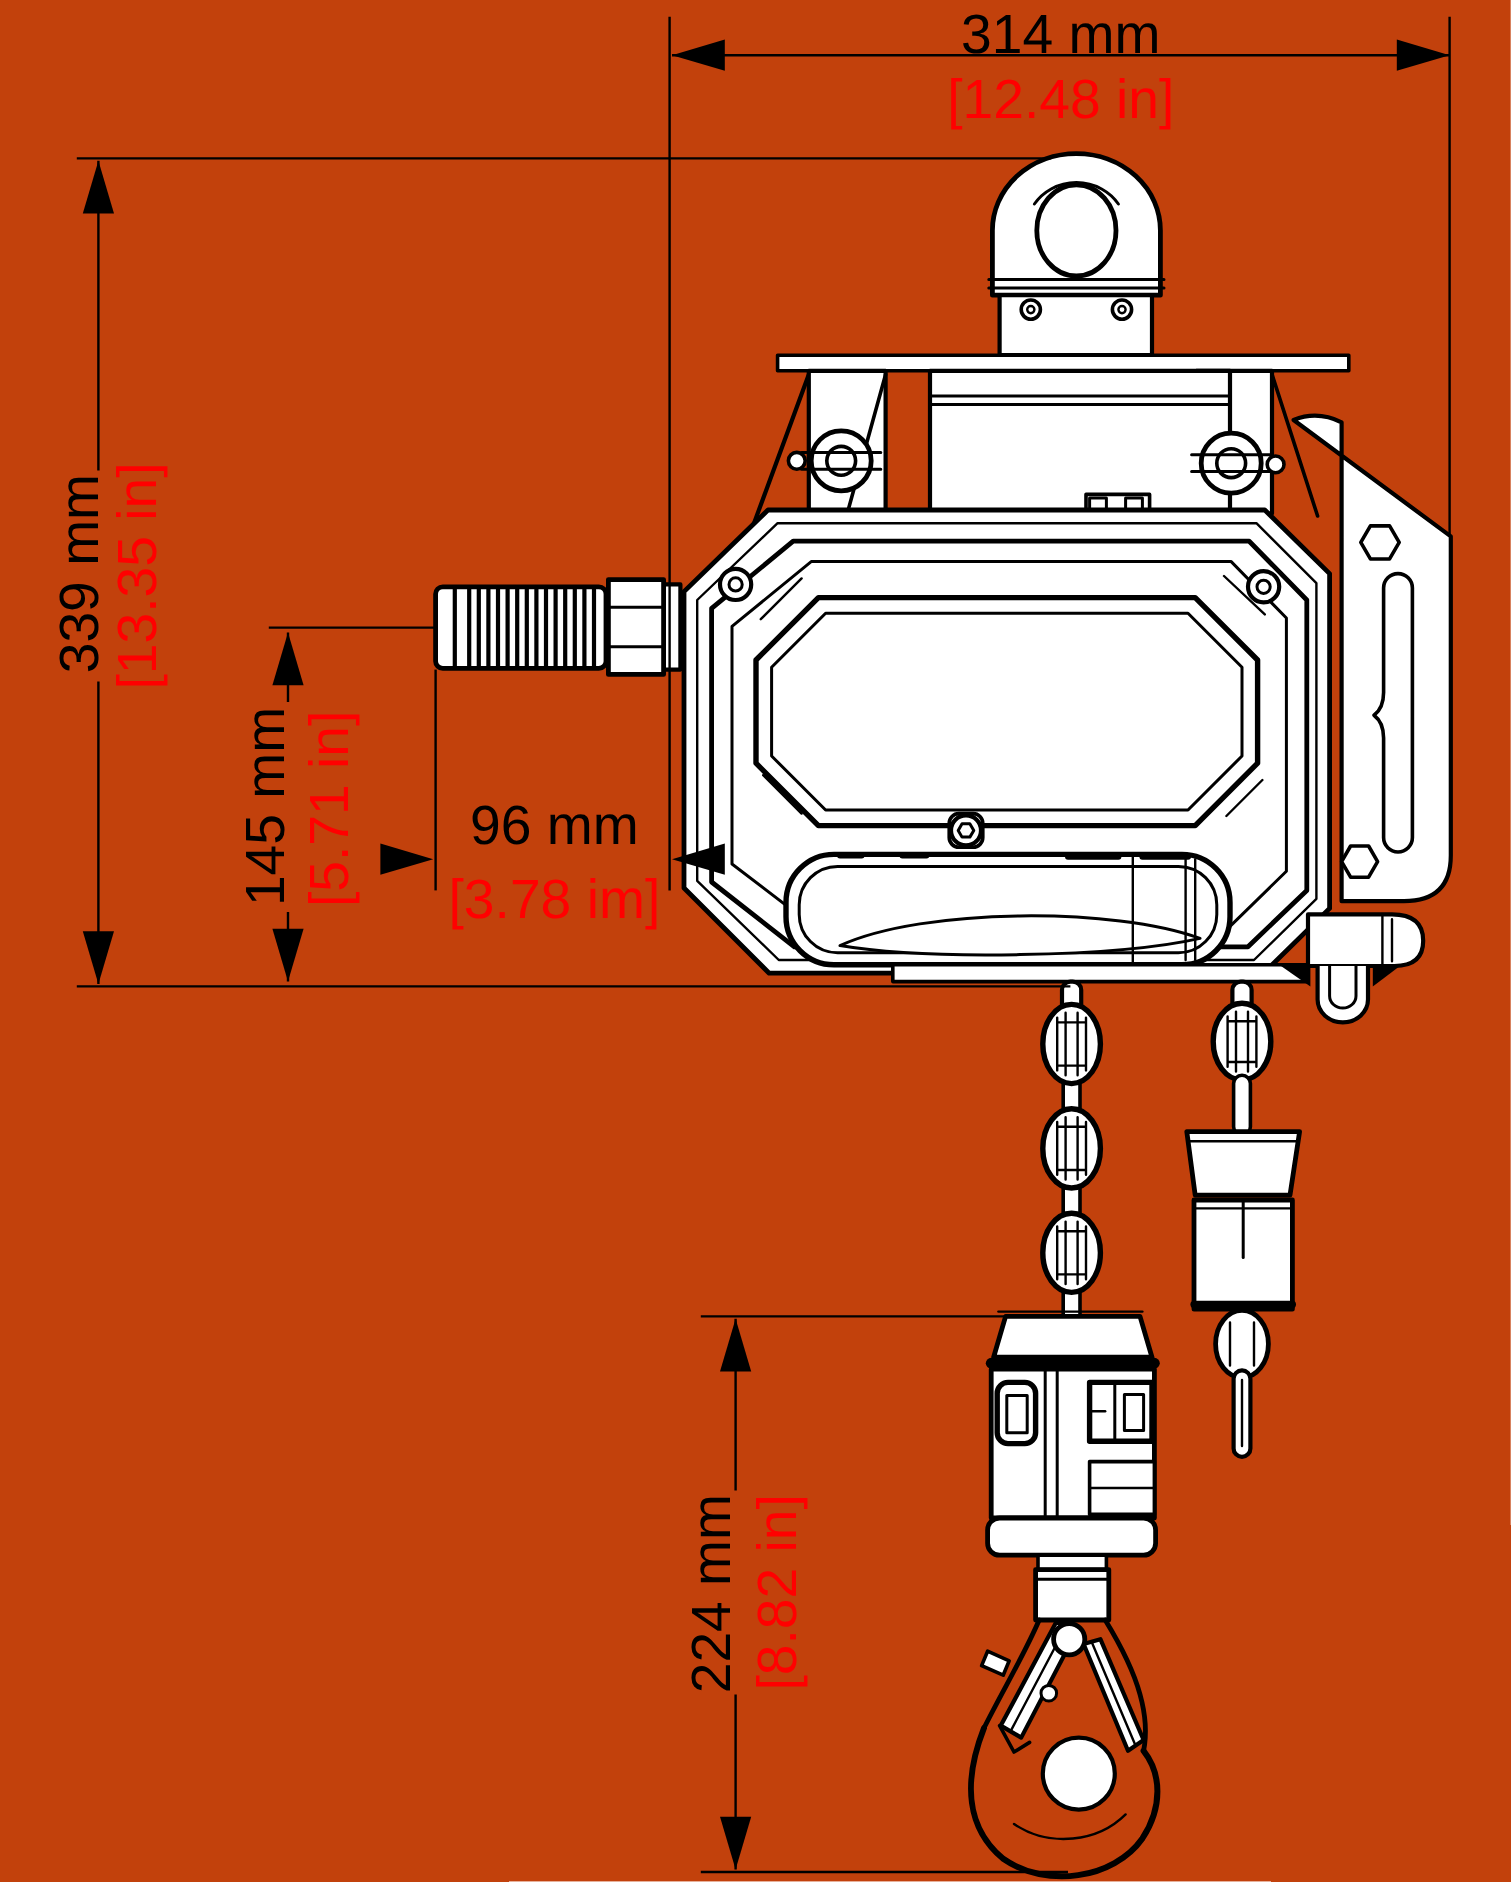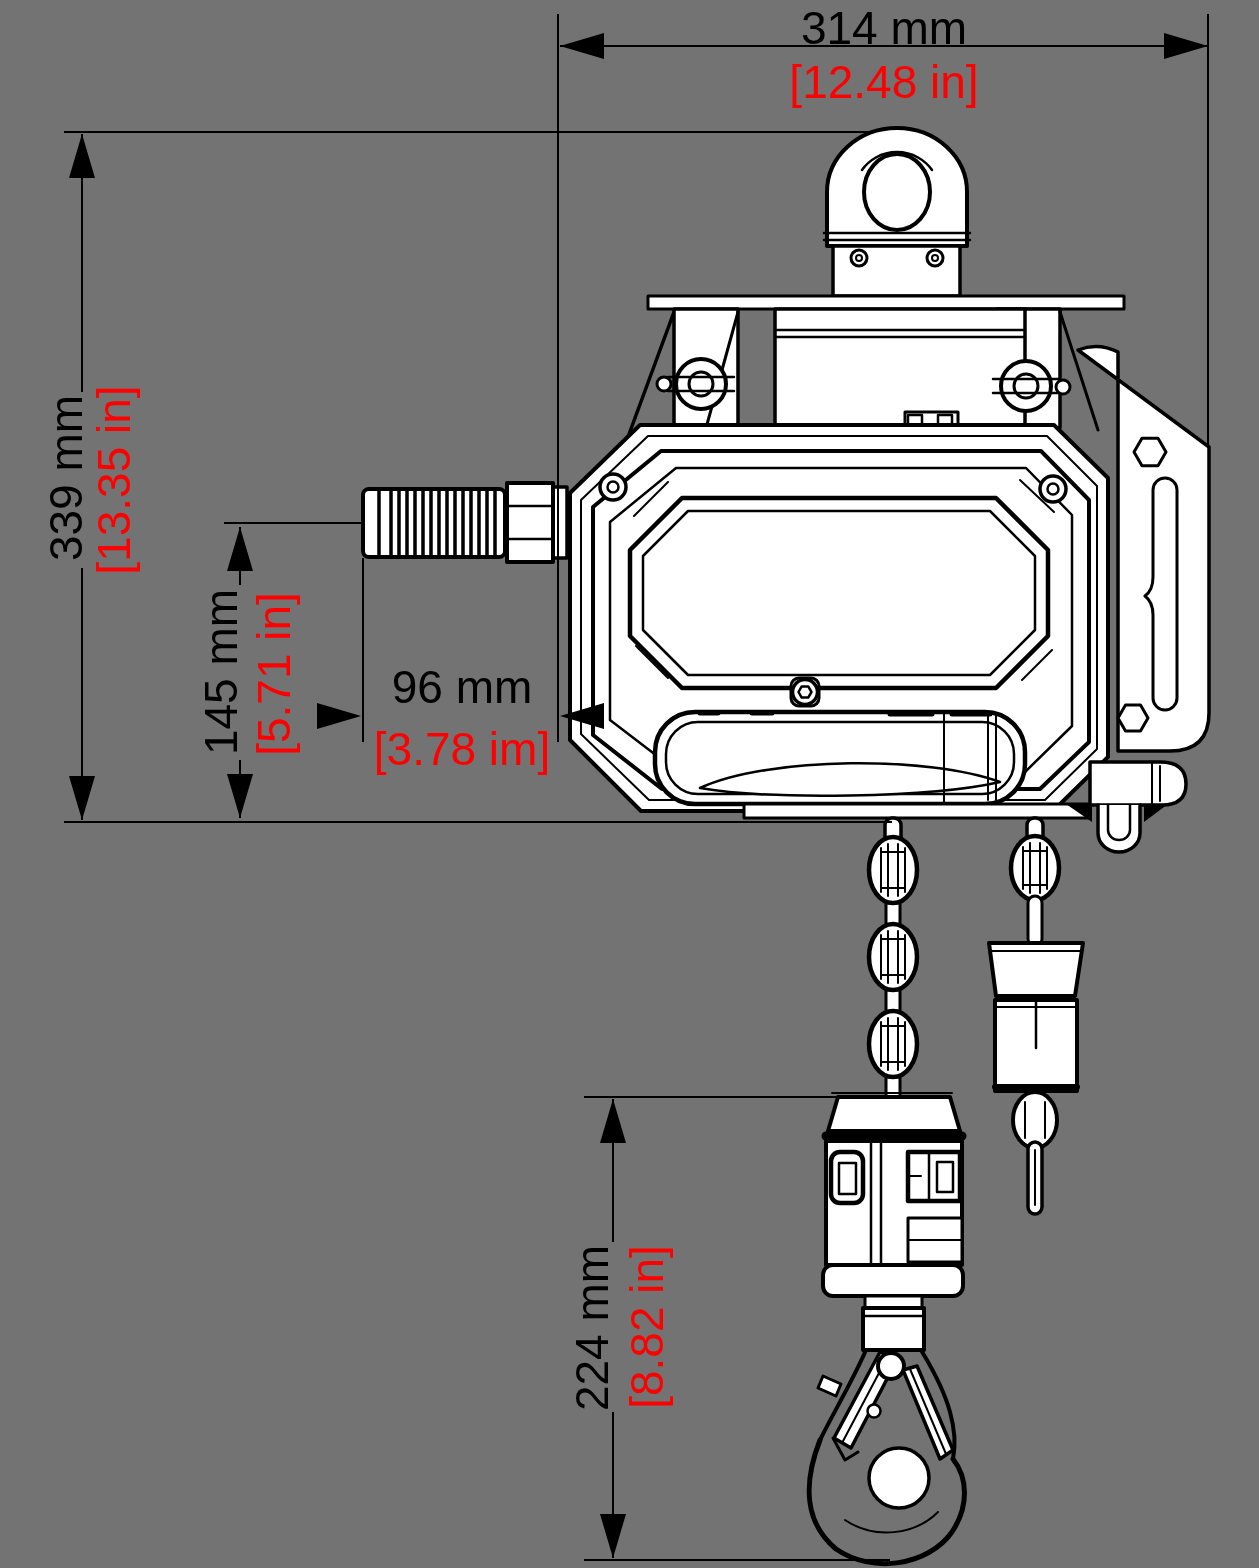--- a/index.html
+++ b/index.html
@@ -1,16 +1,16 @@
 <!DOCTYPE html>
 <html><head>
 <meta charset="utf-8">
 <style>
   html,body{margin:0;padding:0;background:#ffffff;}
-  .stage{position:relative;width:1259px;height:1568px;background:#737373;overflow:hidden;}
+  .stage{position:relative;width:1259px;height:1568px;background:#c2410c;overflow:hidden;}
   svg{display:block;}
   .ln{stroke:#000;fill:none;stroke-linecap:round;stroke-linejoin:round;}
   .fw{fill:#fff;}
   .fb{fill:#000;stroke:none;}
   .s2{stroke-width:2;}.s25{stroke-width:2.5;}.s3{stroke-width:3;}
   .s35{stroke-width:3.5;}.s4{stroke-width:4;}.s45{stroke-width:4.5;}
   .s5{stroke-width:5;}.s6{stroke-width:6;}.s9{stroke-width:9;}
   .dim{stroke:#000;stroke-width:2;fill:none;}
   .dimtxt{font-family:"Liberation Sans",sans-serif;font-size:46px;fill:#000;}
   .imp{fill:#ff0000;}

